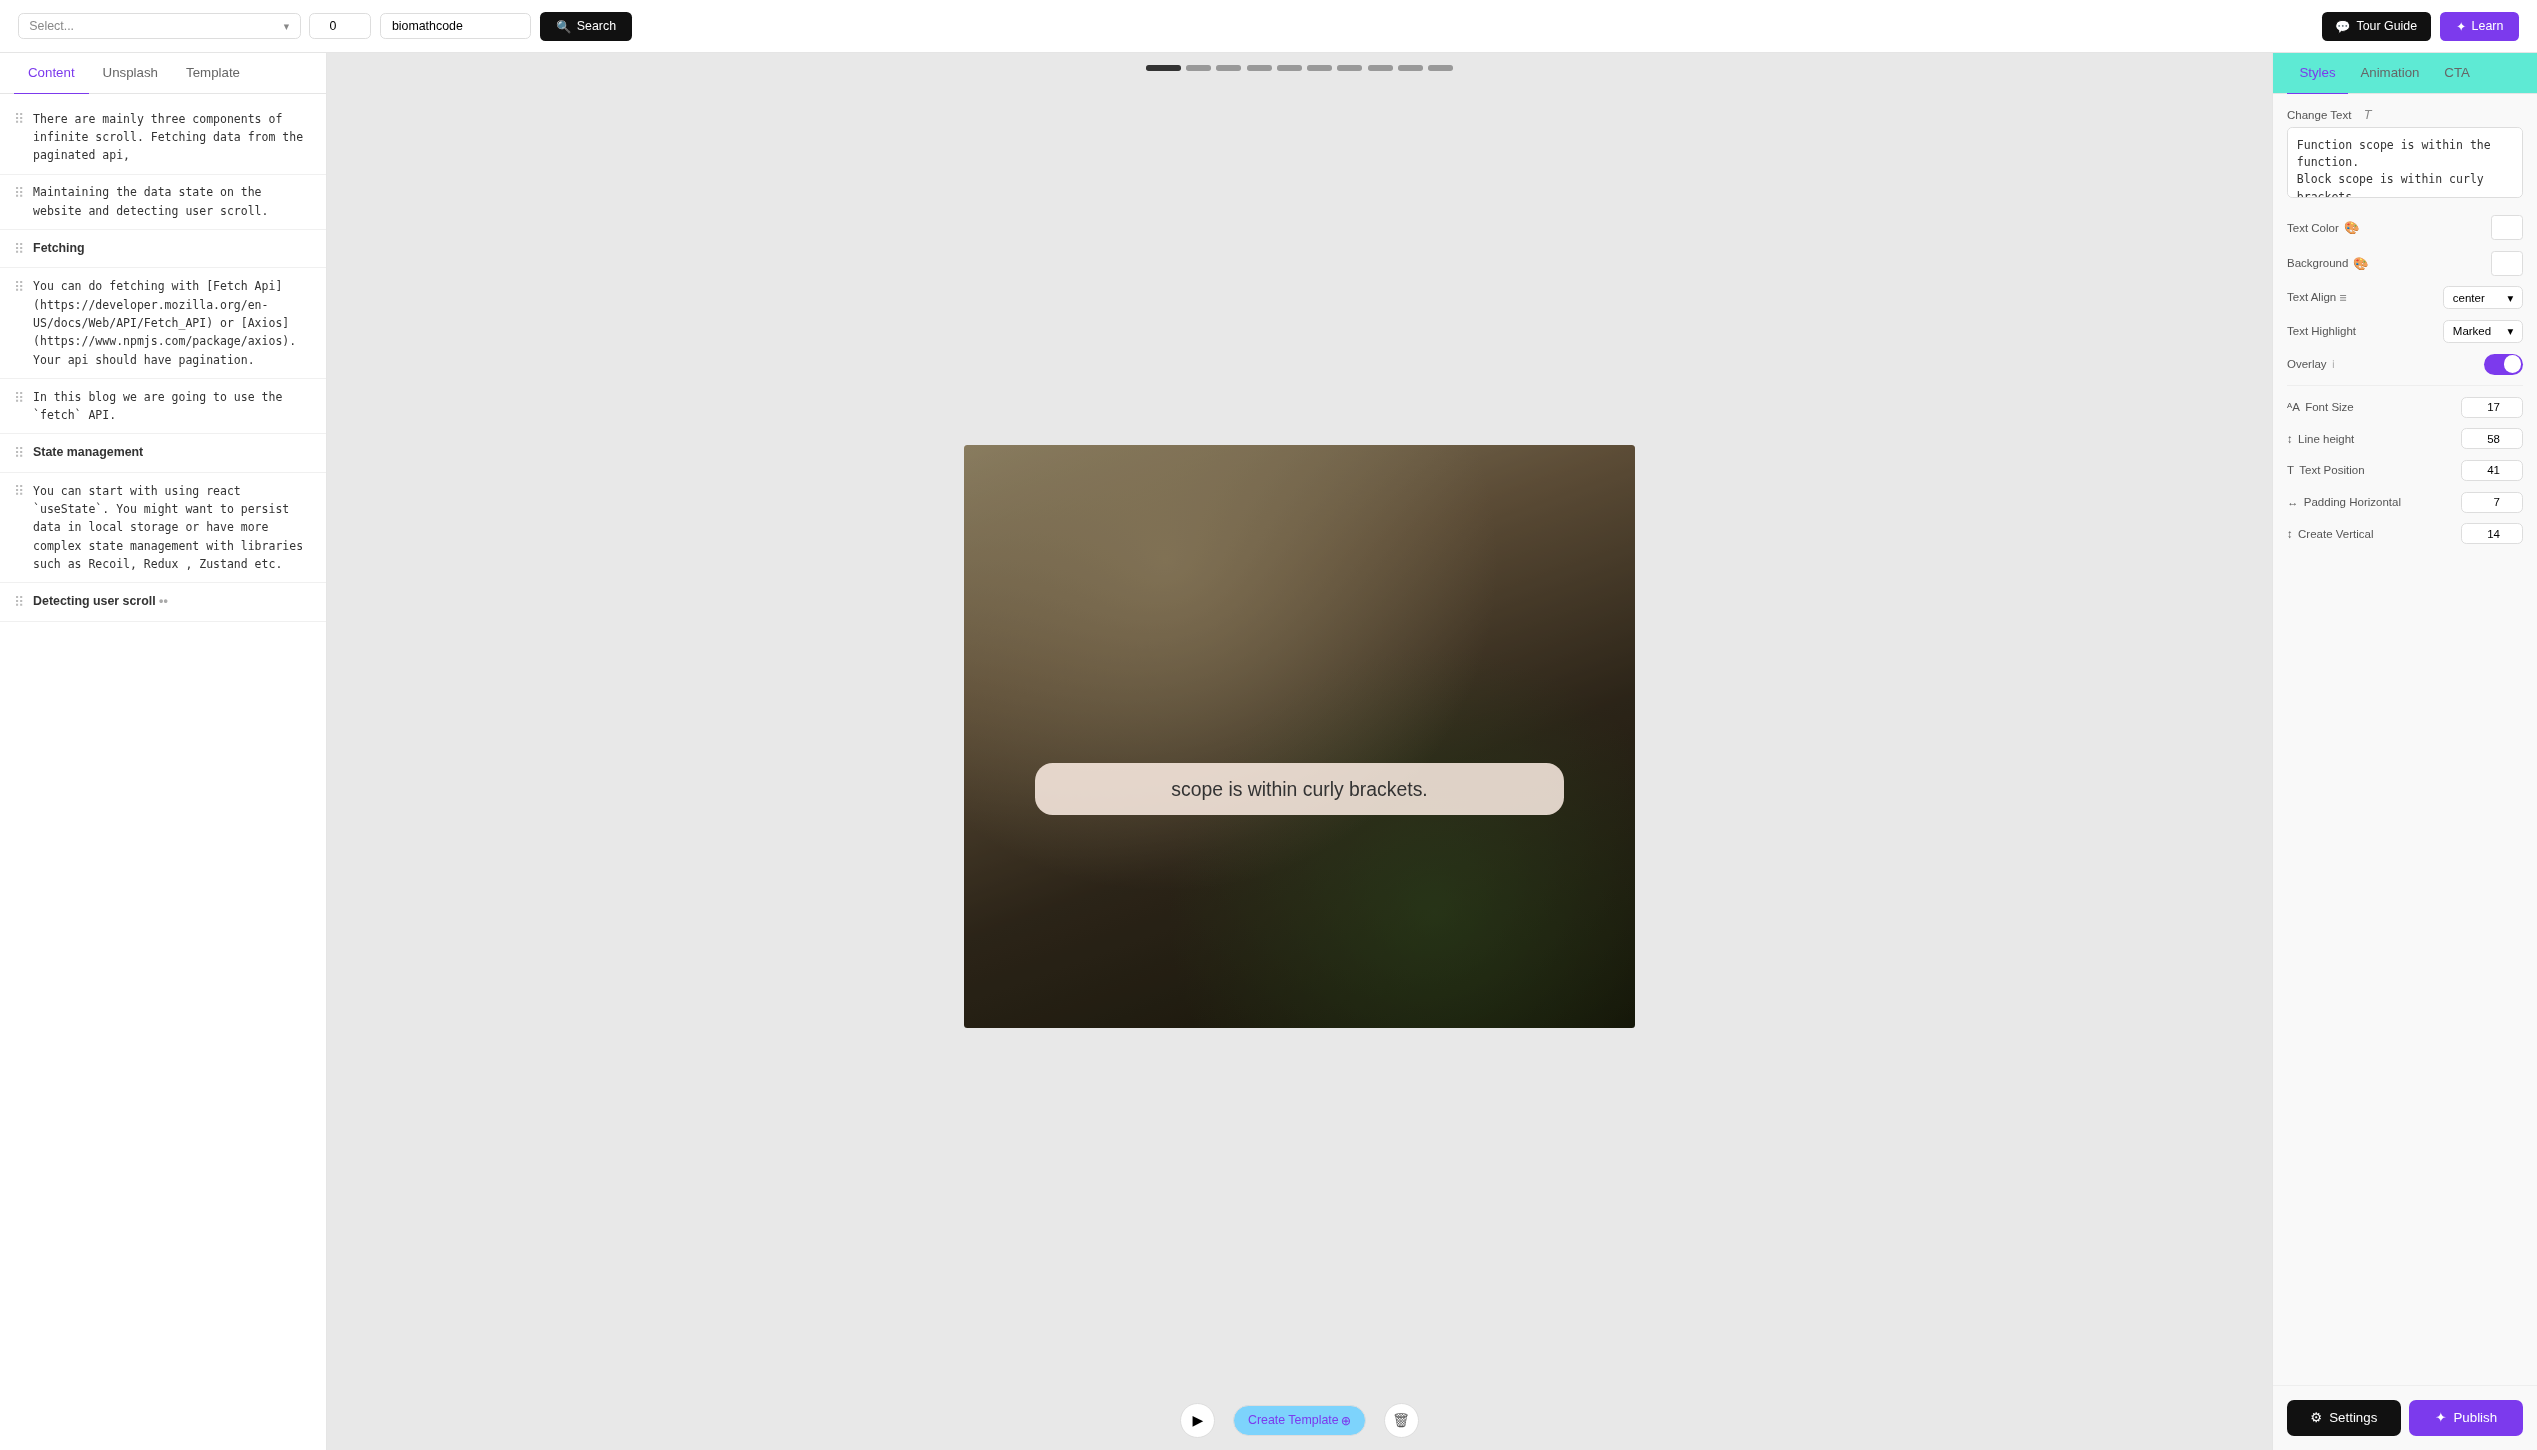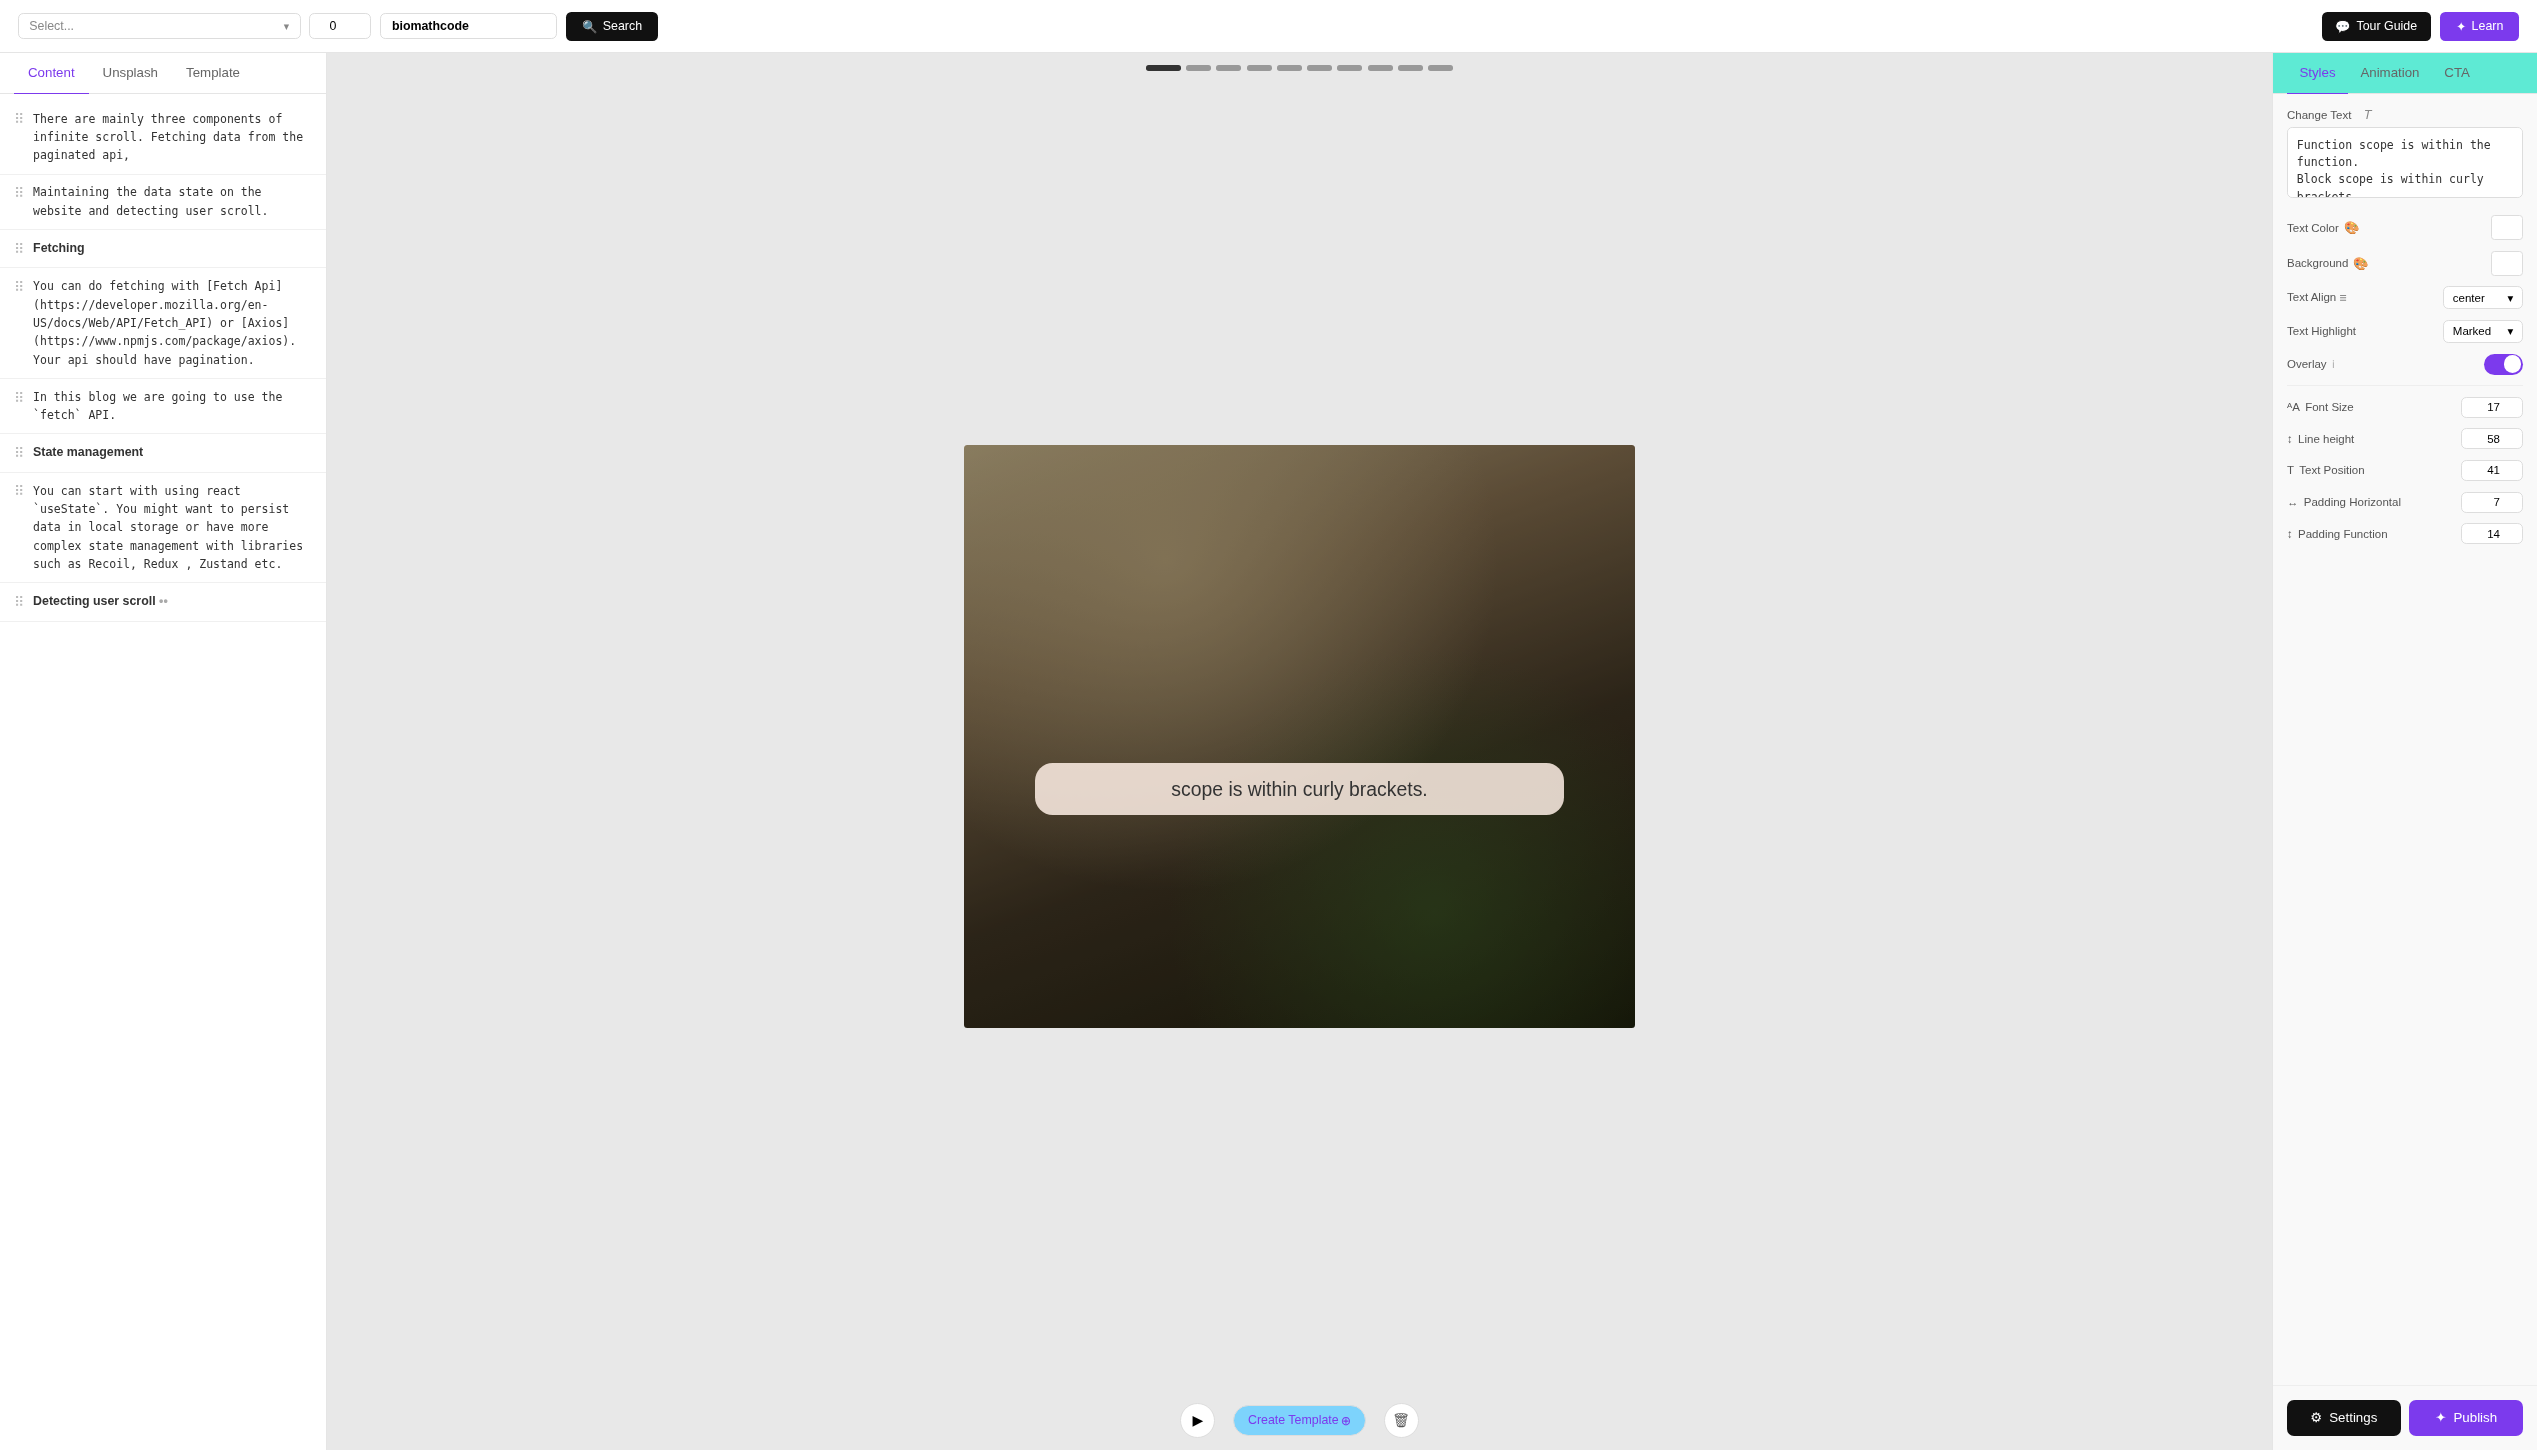--- a/index.html
+++ b/index.html
@@ -18,21 +18,21 @@
       cursor: pointer; background: #fff;
     }
     .topbar-select span { color: #888; font-size: 12.4px; }
     .topbar-select .chevron { color: #888; font-size: 10.6px; }
     .topbar-number {
       border: 0.9px solid #ddd; border-radius: 5.3px;
       padding: 5.3px 8.8px; width: 62px; text-align: center; font-size: 12.4px;
     }
     .topbar-text {
       border: 0.9px solid #ddd; border-radius: 5.3px;
-      padding: 5.3px 10.6px; width: 177px; font-size: 12.4px; font-weight: bold;
+      padding: 5.3px 10.6px; width: 151px; font-size: 12.4px;
     }
     .btn-search {
       display: flex; align-items: center; gap: 5.3px;
       background: #111; color: #fff; border: none; border-radius: 5.3px;
       padding: 7px 16px; font-size: 12.4px; cursor: pointer;
     }
     .spacer { flex: 1; }
     .btn-tour {
       display: flex; align-items: center; gap: 5.3px;
       background: #111; color: #fff; border: none; border-radius: 5.3px;
@@ -434,21 +434,21 @@
         <span class="number-label">
           <span>↔</span>
           <span>Padding Horizontal</span>
         </span>
         <input class="number-input" type="number" value="7" style="">
       </div>
 
       <div class="number-row">
         <span class="number-label">
           <span>↕</span>
-          <span>Padding Function</span>
+          <span>Create Vertical</span>
         </span>
         <input class="number-input" type="number" value="14" style="">
       </div>
 
     </div>
 
     <div class="bottom-buttons">
       <button class="btn-settings">
         <span>⚙</span>
         <span>Settings</span>

